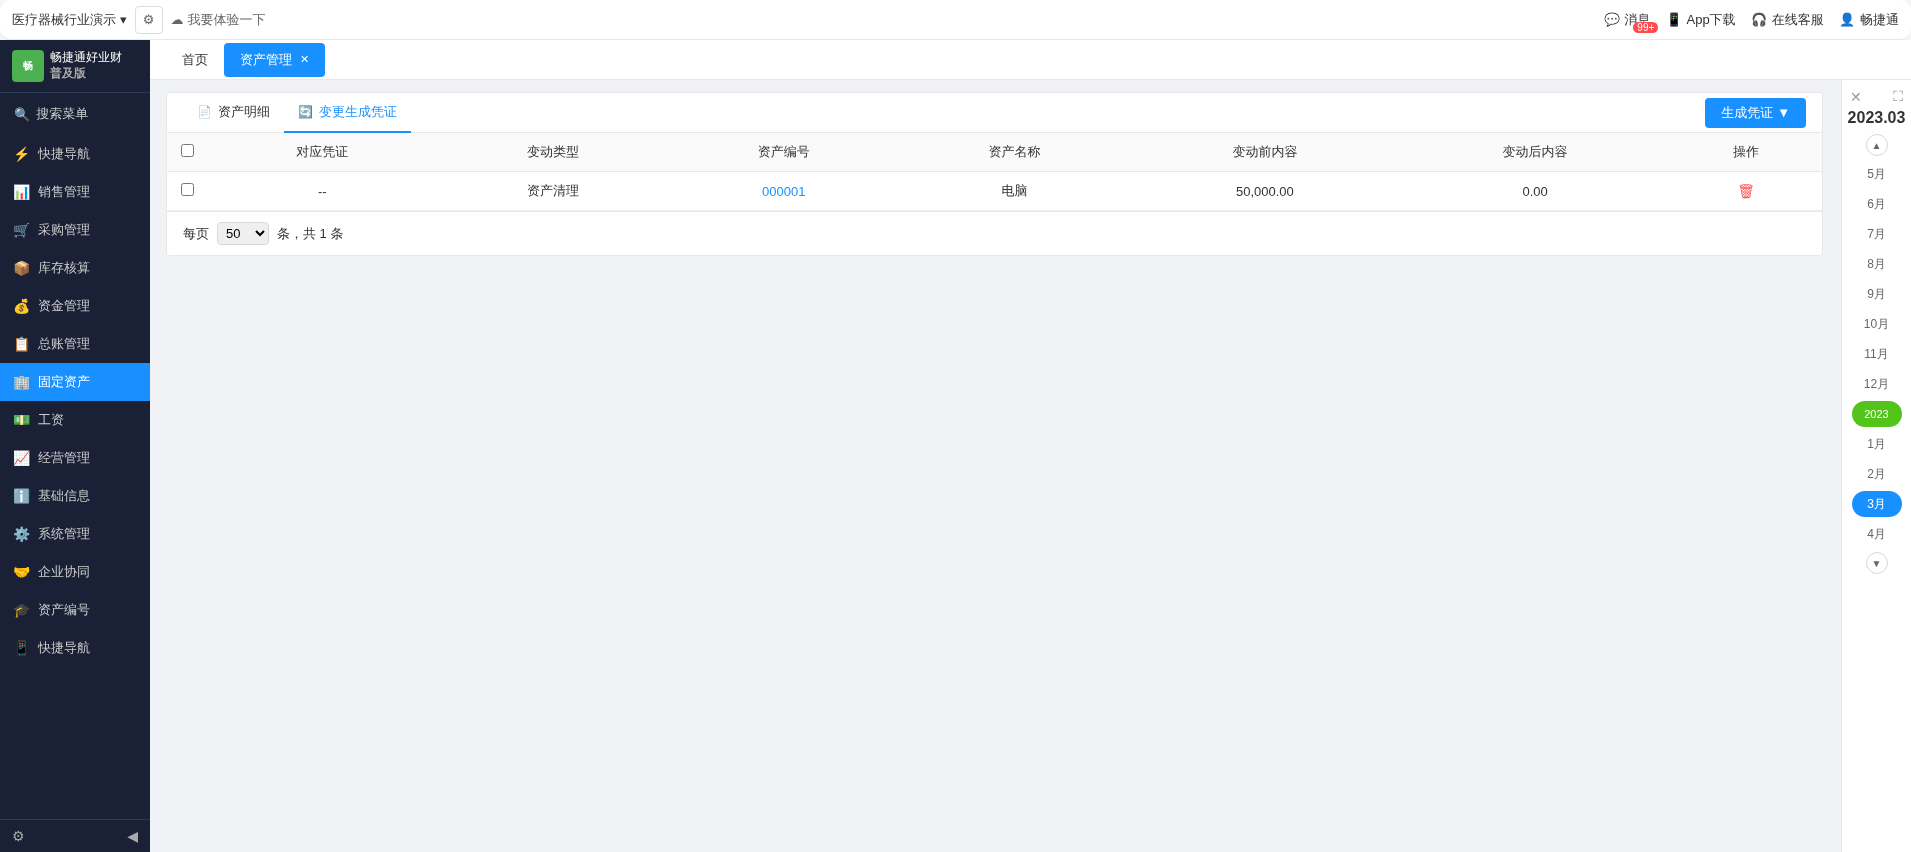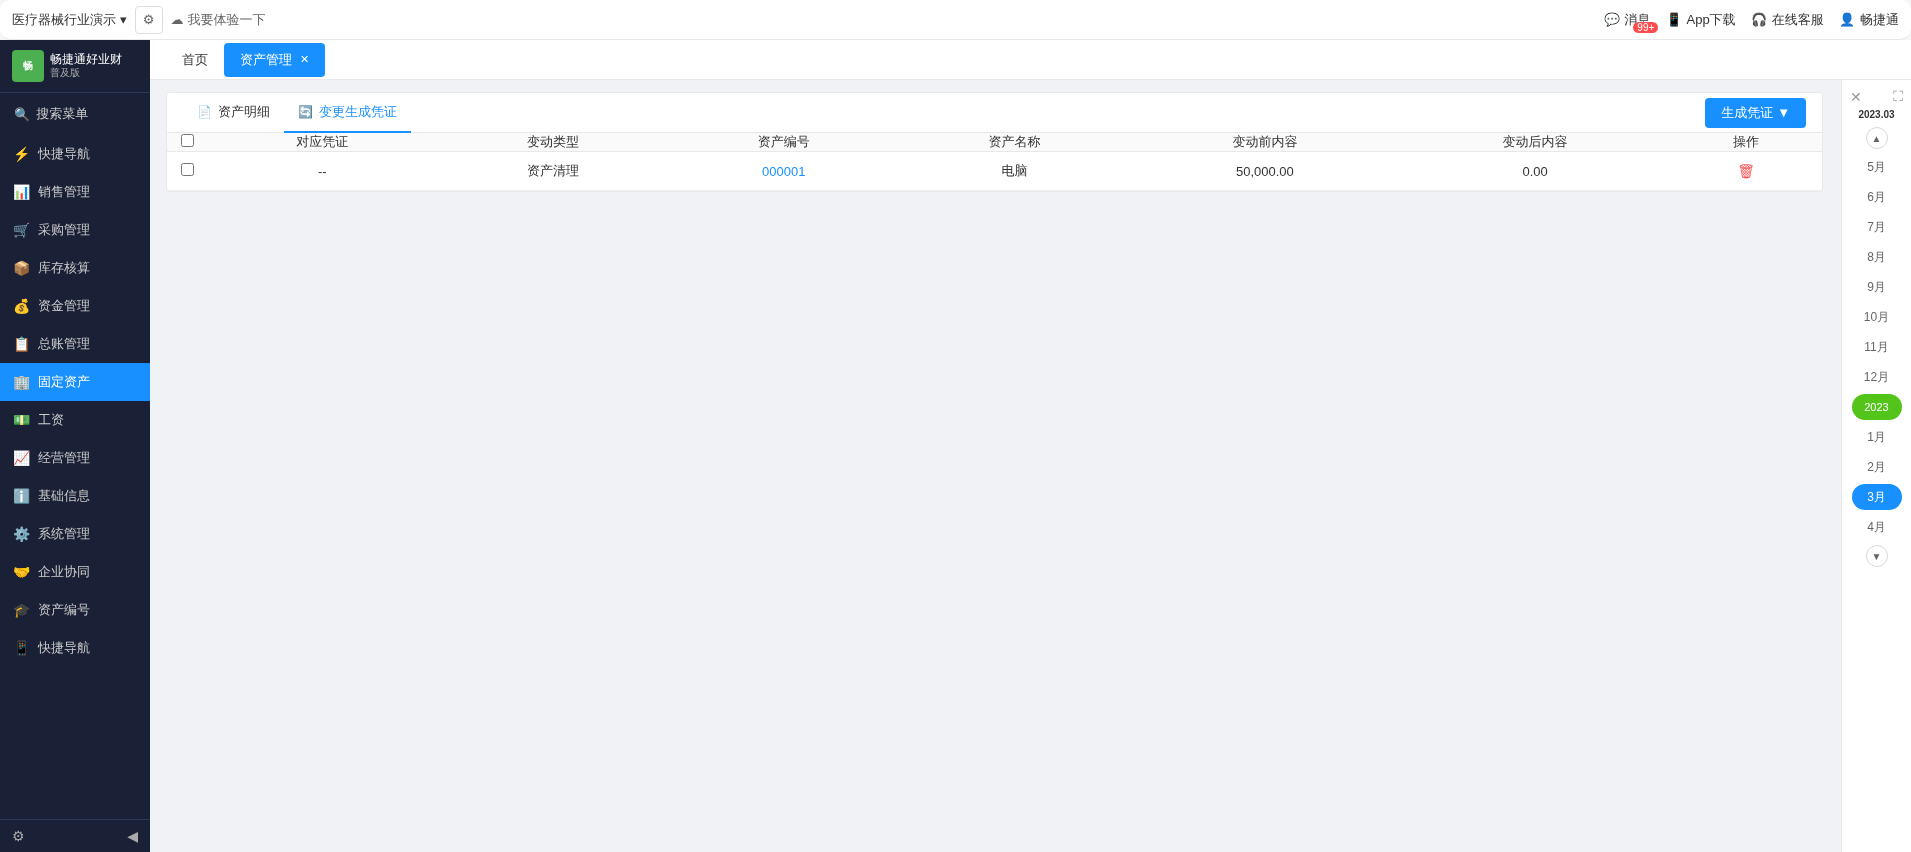--- a/index.html
+++ b/index.html
@@ -78,21 +78,21 @@
       border-bottom: 1px solid #2d3a55;
     }
     .logo-icon {
       width: 32px; height: 32px;
       background: #4CAF50;
       border-radius: 4px;
       display: flex; align-items: center; justify-content: center;
       color: #fff; font-size: 10px; font-weight: bold;
     }
     .logo-text { color: #fff; font-size: 12px; line-height: 1.2; }
-    .logo-version { color: #aaa; font-size: 10px; }
+    .logo-version { color: #aaa; font-size: 12px; font-weight: bold; }
 
     .sidebar-search {
       padding: 8px;
     }
     .sidebar-search-btn {
       display: flex; align-items: center; gap: 6px;
       color: #ccc; font-size: 13px; cursor: pointer;
       padding: 4px 6px;
     }
 
@@ -202,21 +202,21 @@
     .table-wrapper { overflow-x: auto; }
     table {
       width: 100%;
       border-collapse: collapse;
       font-size: 13px;
     }
     thead tr {
       background: #fafafa;
     }
     thead th {
-      padding: 0 12px;
+      padding: 10px 12px;
       text-align: center;
       color: #333;
       font-weight: 500;
       border-bottom: 1px solid #e8e8e8;
       white-space: nowrap;
     }
     tbody tr {
       border-bottom: 1px solid #f0f0f0;
     }
     tbody td {
@@ -529,29 +529,39 @@
                     <span>0.00</span>
                   </td>
                   <td>
                     <button class="action-btn">🗑</button>
                   </td>
                 </tr>
               </tbody>
             </table>
           </div>
 
+          <div class="pagination">
+            <span>每页</span>
+            <select class="page-size-select">
+              <option value="50">50</option>
+              <option value="10">10</option>
+              <option value="20">20</option>
+              <option value="100">100</option>
+            </select>
+            <span>条，共 1 条</span>
+          </div>
         </div>
       </div>
 
       <div class="calendar-panel">
         <div class="cal-header-row">
           <button class="cal-close-btn">✕</button>
           <button class="cal-expand-btn">⛶</button>
         </div>
-        <div style="font-size:10px; font-weight:bold; color:#333; padding:4px 0; text-align:center;">2023.03</div>
+        <div style="font-size:16px; font-weight:bold; color:#333; padding:4px 0; text-align:center;">2023.03</div>
 
         <div class="scroll-up-btn">▲</div>
 
         <div class="cal-month-item">5月</div>
         <div class="cal-month-item">6月</div>
         <div class="cal-month-item">7月</div>
         <div class="cal-month-item">8月</div>
         <div class="cal-month-item">9月</div>
         <div class="cal-month-item">10月</div>
         <div class="cal-month-item">11月</div>

